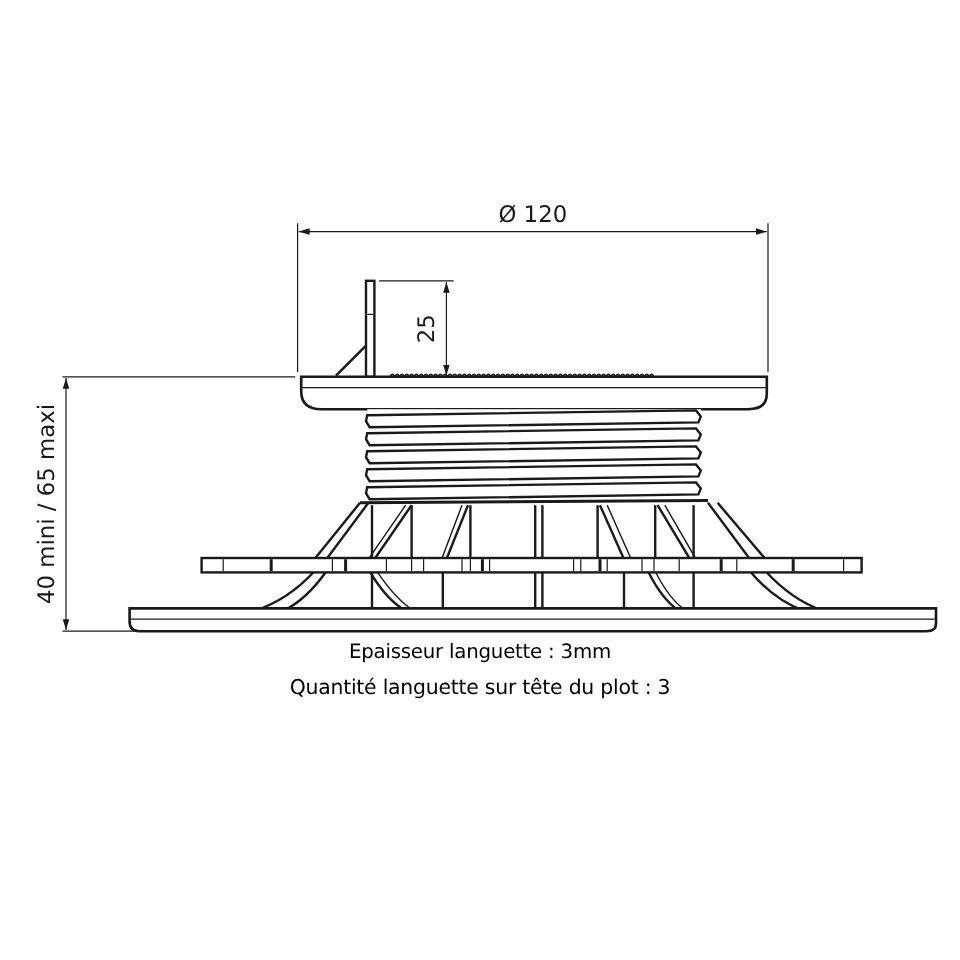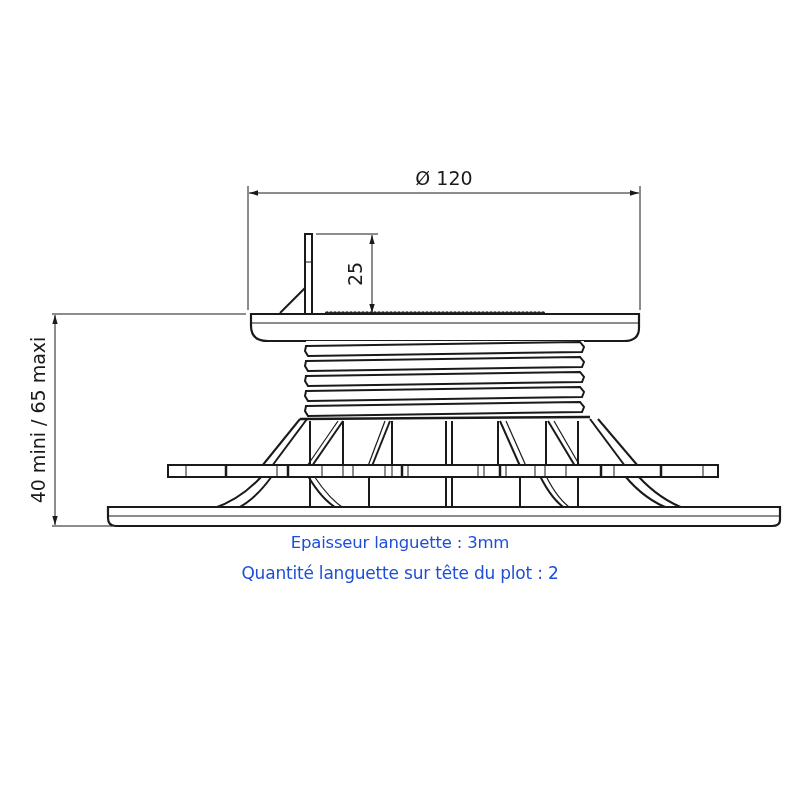--- a/index.html
+++ b/index.html
@@ -1,20 +1,20 @@
 <!DOCTYPE html>
 <html><head>
   <meta charset="utf-8">
   <style>
     html, body { margin: 0; padding: 0; background: #ffffff; }
     body { width: 800px; height: 800px; position: relative; overflow: hidden; font-family: "DejaVu Sans", sans-serif; }
     #diagram { position: absolute; left: 0; top: 0; width: 800px; height: 800px; }
     .lbl { font-family: "DejaVu Sans", sans-serif; fill: #1a1a1a; }
     .dim-lbl { font-size: 19px; }
-    .cap { position: absolute; left: 0; width: 800px; text-align: center; color: #1d4ed8; font-family: "DejaVu Sans", sans-serif; font-size: 16.5px; letter-spacing: -0.2px; }
+    .cap { position: absolute; left: 0; width: 800px; text-align: center; color: #000000; font-family: "DejaVu Sans", sans-serif; font-size: 16.5px; letter-spacing: -0.2px; }
     .cap1 { top: 533px; }
     .cap2 { top: 563px; font-size: 17px; }
   </style>
 </head>
 <body>
 
 <svg id="diagram" viewBox="0 0 800 800" xmlns="http://www.w3.org/2000/svg">
   <defs>
     <marker id="arr" viewBox="0 0 10 10" refX="10" refY="5" markerWidth="9" markerHeight="9" orient="auto-start-reverse" markerUnits="userSpaceOnUse">
       <path d="M0,2 L10,5 L0,8 Z" fill="#1a1a1a"></path>
@@ -133,13 +133,13 @@
     </g>
   </g>
 
   <g stroke="#1a1a1a" fill="#ffffff">
     <path d="M108,507 L780,507 L780,520 Q780,526 772,526 L116,526 Q108,526 108,518 Z" stroke-width="2.2"></path>
     <line x1="109" y1="516" x2="779" y2="516" stroke-width="1"></line>
   </g>
 </svg>
 
 <div class="cap cap1">Epaisseur languette : 3mm</div>
-<div class="cap cap2">Quantité languette sur tête du plot : 2</div>
+<div class="cap cap2">Quantité languette sur tête du plot : 3</div>
 
 </body></html>

